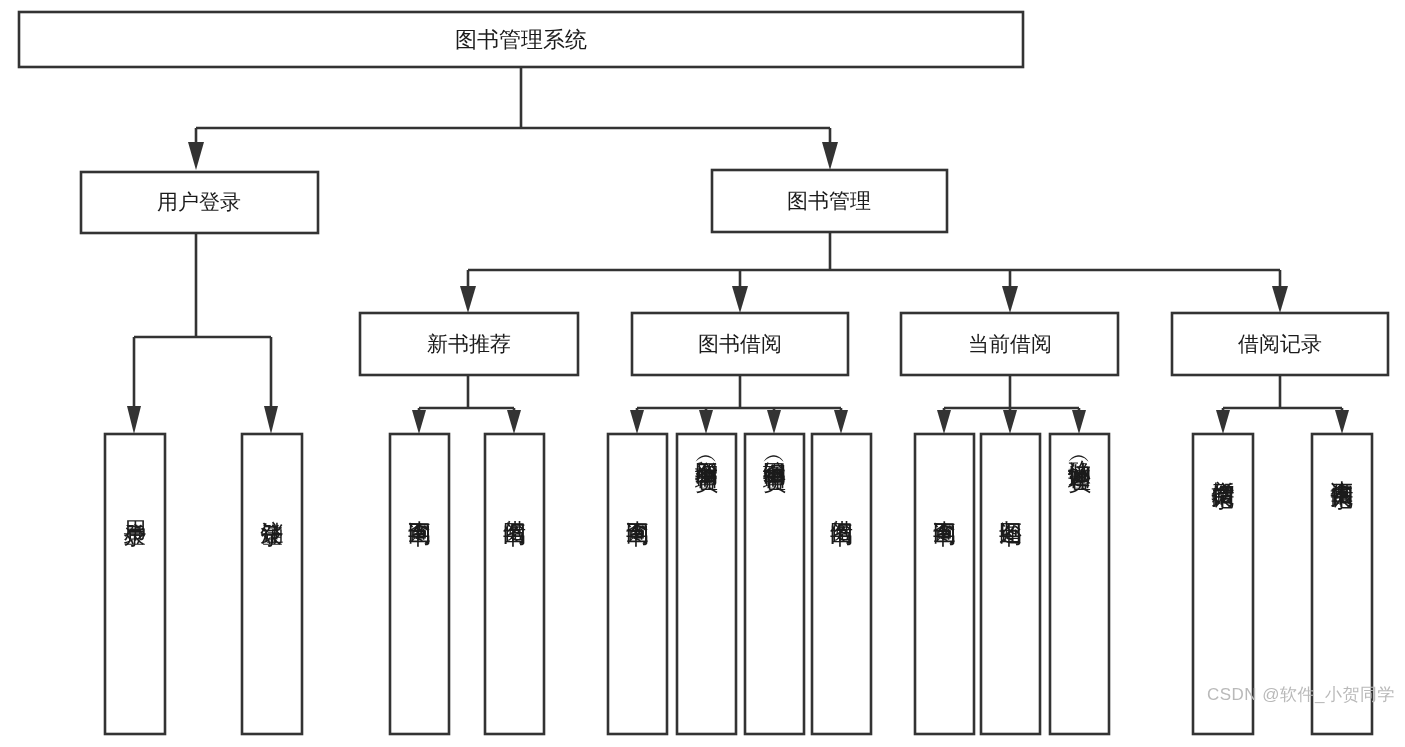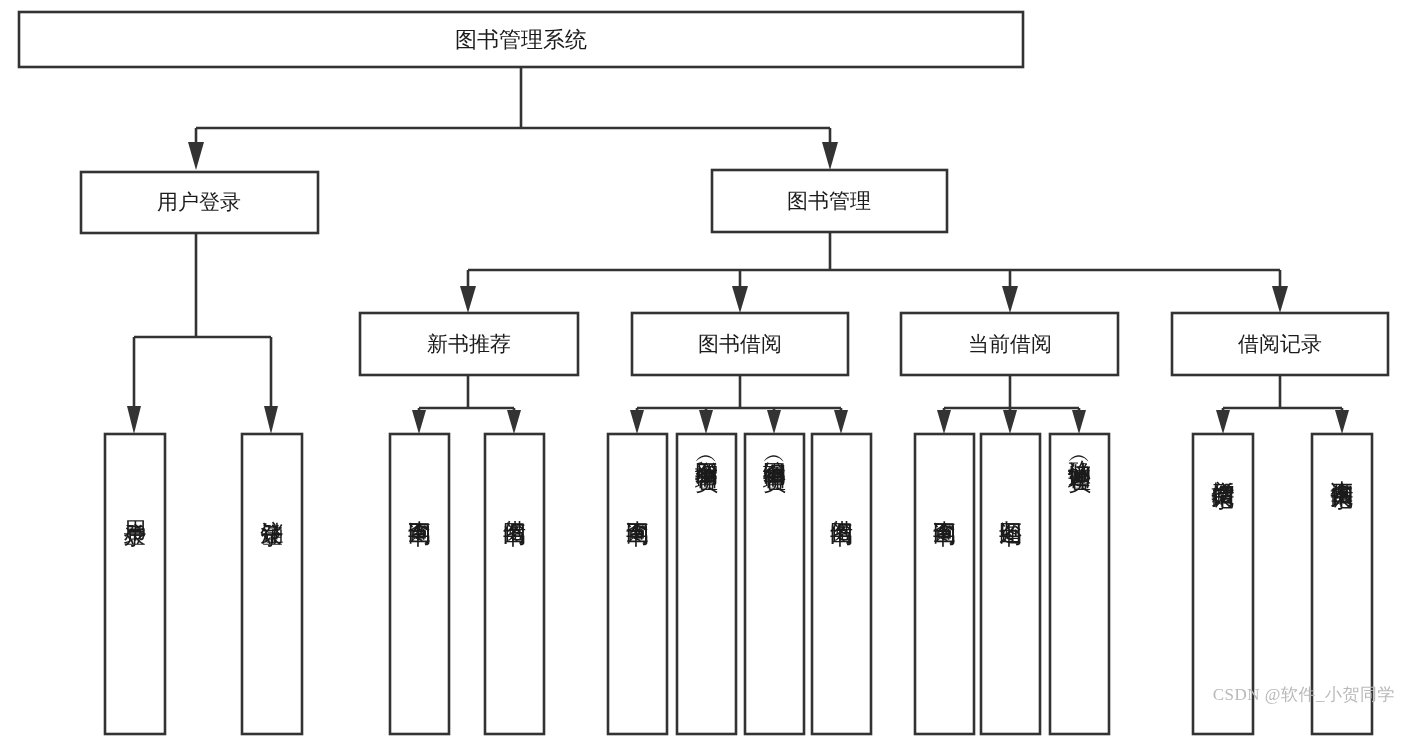--- a/index.html
+++ b/index.html
@@ -65,21 +65,21 @@
     font-size: 23px;
     line-height: 1.08;
     color: #1b1b1b;
     letter-spacing: 1.5px;
     white-space: nowrap;
   }
   .watermark {
     position: absolute;
     right: 10px;
     bottom: 6px;
-    font-family: Liberation Serif, serif;
+    font-family: Liberation Sans, sans-serif;
     font-size: 17px;
     color: #b9b9b9;
     white-space: nowrap;
     letter-spacing: 0.5px;
   }
 </style>
 </head>
 <body>
 
 <div id="diagram-root">

